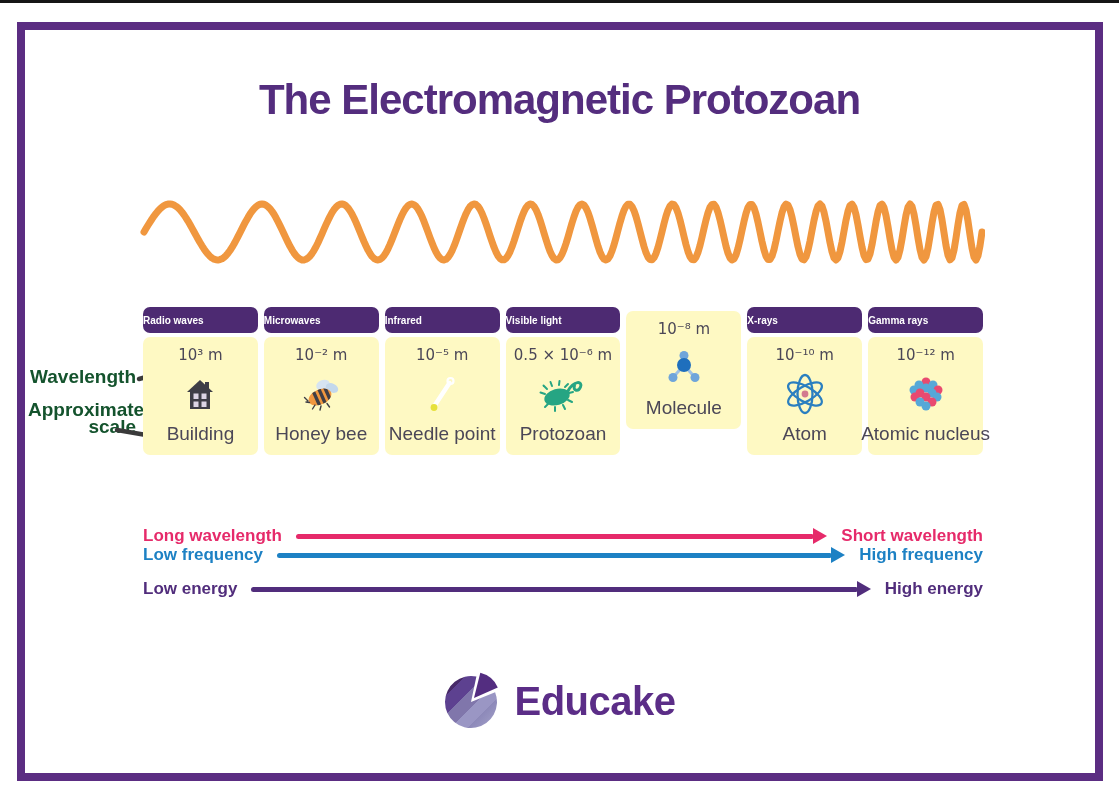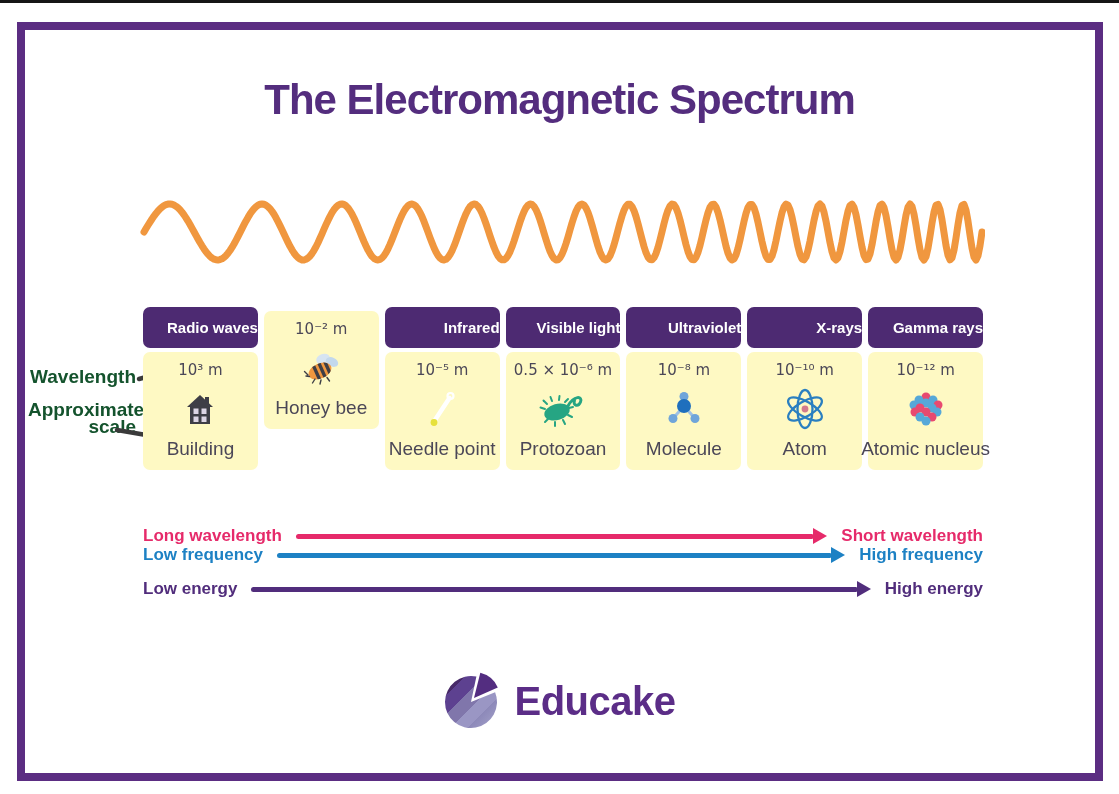--- a/index.html
+++ b/index.html
@@ -7,22 +7,22 @@
         font-family:"Liberation Sans",sans-serif;}
   .top-line{position:absolute;left:0;top:0;width:1119px;height:3px;background:#161616;}
   .frame{position:absolute;left:17px;top:22px;width:1086px;height:759px;
          border:8px solid #5b2d82;box-sizing:border-box;}
   .title{position:absolute;left:0;top:76px;width:1119px;text-align:center;
          font-size:42px;font-weight:700;color:#542d7e;letter-spacing:-1px;}
   .wave-wrap{position:absolute;left:140px;top:194px;width:845px;height:80px;}
   
   .table{position:absolute;left:143px;top:307px;width:840px;display:flex;gap:6px;}
   .col{flex:1;display:flex;flex-direction:column;min-width:0;}
-  .col-header{height:41px;background:#4d2a72;border-radius:7px;color:#fff;
-              font-weight:700;font-size:15px;display:flex;align-items:center;justify-content:flex-end;}
+  .col-header{height:26px;background:#4d2a72;border-radius:7px;color:#fff;
+              font-weight:700;font-size:10px;display:flex;align-items:center;justify-content:flex-start;}
   .col-body{margin-top:4px;height:118px;background:#fef9c3;border-radius:7px;
             display:flex;flex-direction:column;align-items:center;justify-content:space-between;
             padding:9px 2px 10px;box-sizing:border-box;}
   .wavelength{font-size:15px;color:#4b4757;font-family:"DejaVu Sans",sans-serif;white-space:nowrap;}
   .icon-slot{height:48px;display:flex;align-items:center;justify-content:center;}
   .scale{font-size:19px;color:#4b4757;white-space:nowrap;}
   
   .annot{position:absolute;left:28px;width:108px;text-align:right;
          font-size:19px;font-weight:700;color:#14532d;line-height:17px;}
   .annot-wavelength{top:368px;}
@@ -44,21 +44,21 @@
         justify-content:center;gap:13px;}
   .logo-text{font-size:40px;font-weight:700;color:#5b2d87;letter-spacing:-0.5px;}
 </style>
 </head>
 <body>
 
 <div class="page">
   <div class="top-line"></div>
   <div class="frame"></div>
 
-  <div class="title">The Electromagnetic Spectrum</div>
+  <div class="title">The Electromagnetic Protozoan</div>
 
   <div class="wave-wrap">
     <svg width="845" height="80" viewBox="0 0 845 80">
       <path d="M4,38.0L6,34.6L8,31.3L10,28.1L12,25.0L14,22.1L16,19.4L18,17.0L20,14.9L22,13.1L24,11.7L26,10.7L28,10.1L30,10.0L32,10.3L34,11.1L36,12.2L38,13.8L40,15.8L42,18.2L44,20.9L46,23.9L48,27.1L50,30.5L52,34.1L54,37.7L56,41.4L58,45.0L60,48.5L62,51.8L64,54.9L66,57.8L68,60.2L70,62.3L72,64.0L74,65.1L76,65.8L78,66.0L80,65.6L82,64.8L84,63.4L86,61.6L88,59.2L90,56.5L92,53.4L94,50.0L96,46.3L98,42.5L100,38.6L102,34.6L104,30.7L106,26.9L108,23.4L110,20.1L112,17.2L114,14.7L116,12.7L118,11.2L120,10.3L122,10.0L124,10.3L126,11.2L128,12.7L130,14.7L132,17.3L134,20.3L136,23.8L138,27.6L140,31.6L142,35.8L144,40.1L146,44.3L148,48.4L150,52.3L152,55.8L154,59.0L156,61.6L158,63.7L160,65.1L162,65.9L164,66.0L166,65.3L168,64.0L170,62.1L172,59.5L174,56.3L176,52.7L178,48.7L180,44.3L182,39.8L184,35.2L186,30.7L188,26.4L190,22.4L192,18.7L194,15.6L196,13.2L198,11.4L200,10.3L202,10.0L204,10.5L206,11.8L208,13.9L210,16.7L212,20.1L214,24.0L216,28.4L218,33.1L220,38.0L222,42.8L224,47.6L226,52.0L228,56.1L230,59.5L232,62.4L234,64.4L236,65.6L238,66.0L240,65.4L242,64.0L244,61.7L246,58.6L248,54.8L250,50.4L252,45.6L254,40.5L256,35.4L258,30.3L260,25.4L262,21.0L264,17.1L266,14.0L268,11.7L270,10.4L272,10.0L274,10.7L276,12.3L278,14.9L280,18.4L282,22.6L284,27.4L286,32.7L288,38.1L290,43.6L292,48.8L294,53.7L296,58.0L298,61.5L300,64.0L302,65.6L304,66.0L306,65.3L308,63.5L310,60.6L312,56.8L314,52.2L316,46.9L318,41.3L320,35.5L322,29.8L324,24.5L326,19.7L328,15.7L330,12.6L332,10.7L334,10.0L336,10.5L338,12.3L340,15.3L342,19.3L344,24.2L346,29.8L348,35.7L350,41.8L352,47.7L354,53.2L356,58.0L358,61.8L360,64.5L362,65.8L364,65.8L366,64.4L368,61.7L370,57.8L372,52.8L374,47.1L376,40.9L378,34.5L380,28.2L382,22.5L384,17.6L386,13.7L388,11.2L390,10.0L392,10.4L394,12.4L396,15.7L398,20.3L400,25.9L402,32.2L404,38.9L406,45.5L408,51.7L410,57.2L412,61.5L414,64.5L416,65.9L418,65.7L420,63.7L422,60.3L424,55.4L426,49.5L428,42.9L430,35.9L432,29.0L434,22.7L436,17.3L438,13.2L440,10.7L442,10.0L444,11.1L446,14.0L448,18.4L450,24.2L452,30.9L454,38.2L456,45.4L458,52.2L460,58.0L462,62.4L464,65.1L466,66.0L468,64.9L470,61.8L472,57.0L474,50.9L476,43.7L478,36.2L480,28.7L482,21.9L484,16.3L486,12.3L488,10.2L490,10.3L492,12.5L494,16.7L496,22.5L498,29.6L500,37.4L502,45.2L504,52.5L506,58.7L508,63.2L510,65.6L512,65.8L514,63.7L516,59.4L518,53.3L520,45.9L522,37.8L524,29.6L526,22.2L528,16.2L530,12.0L532,10.1L534,10.7L536,13.7L538,18.9L540,25.9L542,34.0L544,42.5L546,50.6L548,57.6L550,62.7L552,65.6L554,65.8L556,63.3L558,58.4L560,51.5L562,43.2L564,34.4L566,26.0L568,18.7L570,13.3L572,10.4L574,10.3L576,13.1L578,18.4L580,25.8L582,34.5L584,43.6L586,52.2L588,59.2L590,64.0L592,66.0L594,64.9L596,60.9L598,54.3L600,45.9L602,36.6L604,27.4L606,19.3L608,13.4L610,10.4L612,10.5L614,13.8L616,20.0L618,28.4L620,37.9L622,47.5L624,55.9L626,62.2L628,65.6L630,65.5L632,62.1L634,55.6L636,46.8L638,36.9L640,27.2L642,18.7L644,12.8L646,10.1L648,11.1L650,15.6L652,23.2L654,32.7L656,43.0L658,52.7L660,60.3L662,65.0L664,65.9L666,62.9L668,56.3L670,47.2L672,36.7L674,26.4L676,17.7L678,12.0L680,10.0L682,12.2L684,18.2L686,27.2L688,37.8L690,48.6L692,57.7L694,63.8L696,66.0L698,63.8L700,57.5L702,48.2L704,37.2L706,26.2L708,17.2L710,11.5L712,10.1L714,13.3L716,20.6L718,30.9L720,42.3L722,53.1L724,61.4L726,65.6L728,65.1L730,59.9L732,50.8L734,39.5L736,27.8L738,17.9L740,11.6L742,10.1L744,13.6L746,21.7L748,32.7L750,44.8L752,55.7L754,63.2L756,66.0L758,63.4L760,55.9L762,45.0L764,32.6L766,21.2L768,13.2L770,10.0L772,12.5L774,20.1L776,31.4L778,44.1L780,55.5L782,63.4L784,66.0L786,62.7L788,54.1L790,42.1L792,29.2L794,18.1L796,11.3L798,10.4L800,15.5L802,25.7L804,38.6L806,51.5L808,61.3L810,65.8L812,64.0L814,56.1L816,44.0L818,30.5L820,18.6L822,11.4L824,10.5L826,16.2L828,27.2L830,40.9L832,54.0L834,63.1L836,66.0L838,61.8L840,51.7L842,38.0" fill="none" stroke="#f0973f" stroke-width="7" stroke-linecap="round" stroke-linejoin="round"></path>
     </svg>
   </div>
 
   <div class="annot annot-wavelength">Wavelength</div>
   <div class="annot annot-scale">
     <span style="display:block">Approximate</span>
@@ -86,20 +86,23 @@
             <rect x="19.5" y="17.5" width="5" height="5.5" fill="#dcd5e4"></rect>
             <rect x="11.5" y="25.5" width="5" height="5.5" fill="#dcd5e4"></rect>
             <rect x="19.5" y="25.5" width="5" height="5.5" fill="#dcd5e4"></rect>
           </svg>
         </div>
         <div class="scale">Building</div>
       </div>
     </div>
 
     <div class="col">
+      <div class="col-header">
+        <span>Microwaves</span>
+        </div>
       <div class="col-body">
         <div class="wavelength">10⁻² m</div>
         <div class="icon-slot">
           <svg width="44" height="36" viewBox="0 0 44 36">
             <defs>
                 <clipPath id="beec">
                   <ellipse cx="21" cy="21" rx="12" ry="7.5"></ellipse>
                 </clipPath>
               </defs>
             <ellipse cx="24" cy="9" rx="7" ry="5" fill="#d6e4f2" transform="rotate(-18 24 9)"></ellipse>
@@ -159,23 +162,20 @@
             </g>
             <ellipse cx="19" cy="24" rx="13" ry="8" transform="rotate(-16 19 24)" fill="#26a583"></ellipse>
             <path d="M30 18 C36 7 45 8 42.5 14 C40.5 19 34.5 18 36.5 12.5" fill="none" stroke="#26a583" stroke-width="3" stroke-linecap="round"></path>
           </svg>
         </div>
         <div class="scale">Protozoan</div>
       </div>
     </div>
 
     <div class="col">
-      <div class="col-header">
-        <span>Ultraviolet</span>
-        </div>
       <div class="col-body">
         <div class="wavelength">10⁻⁸ m</div>
         <div class="icon-slot">
           <svg width="40" height="36" viewBox="0 0 40 36">
             <g stroke="#9cc0e4" stroke-width="3">
               <line x1="20" y1="15" x2="20" y2="5.5"></line>
               <line x1="20" y1="15" x2="9" y2="27.5"></line>
               <line x1="20" y1="15" x2="31" y2="27.5"></line>
             </g>
             <circle cx="20" cy="5.5" r="4.5" fill="#6fa5da"></circle>

